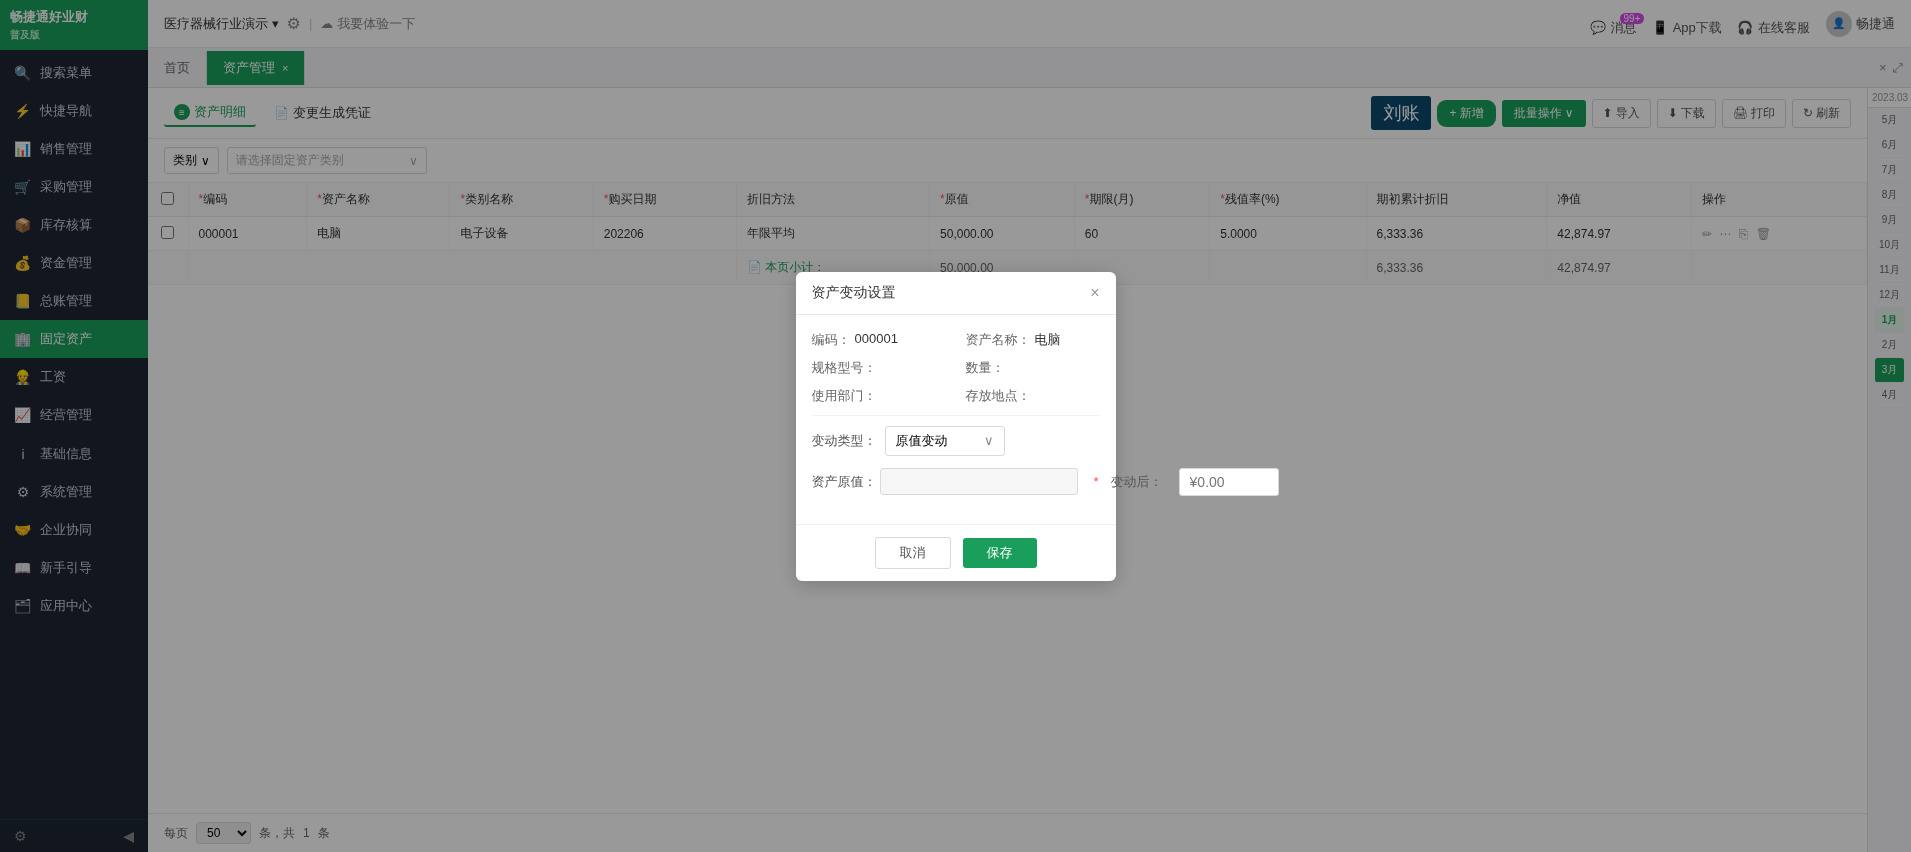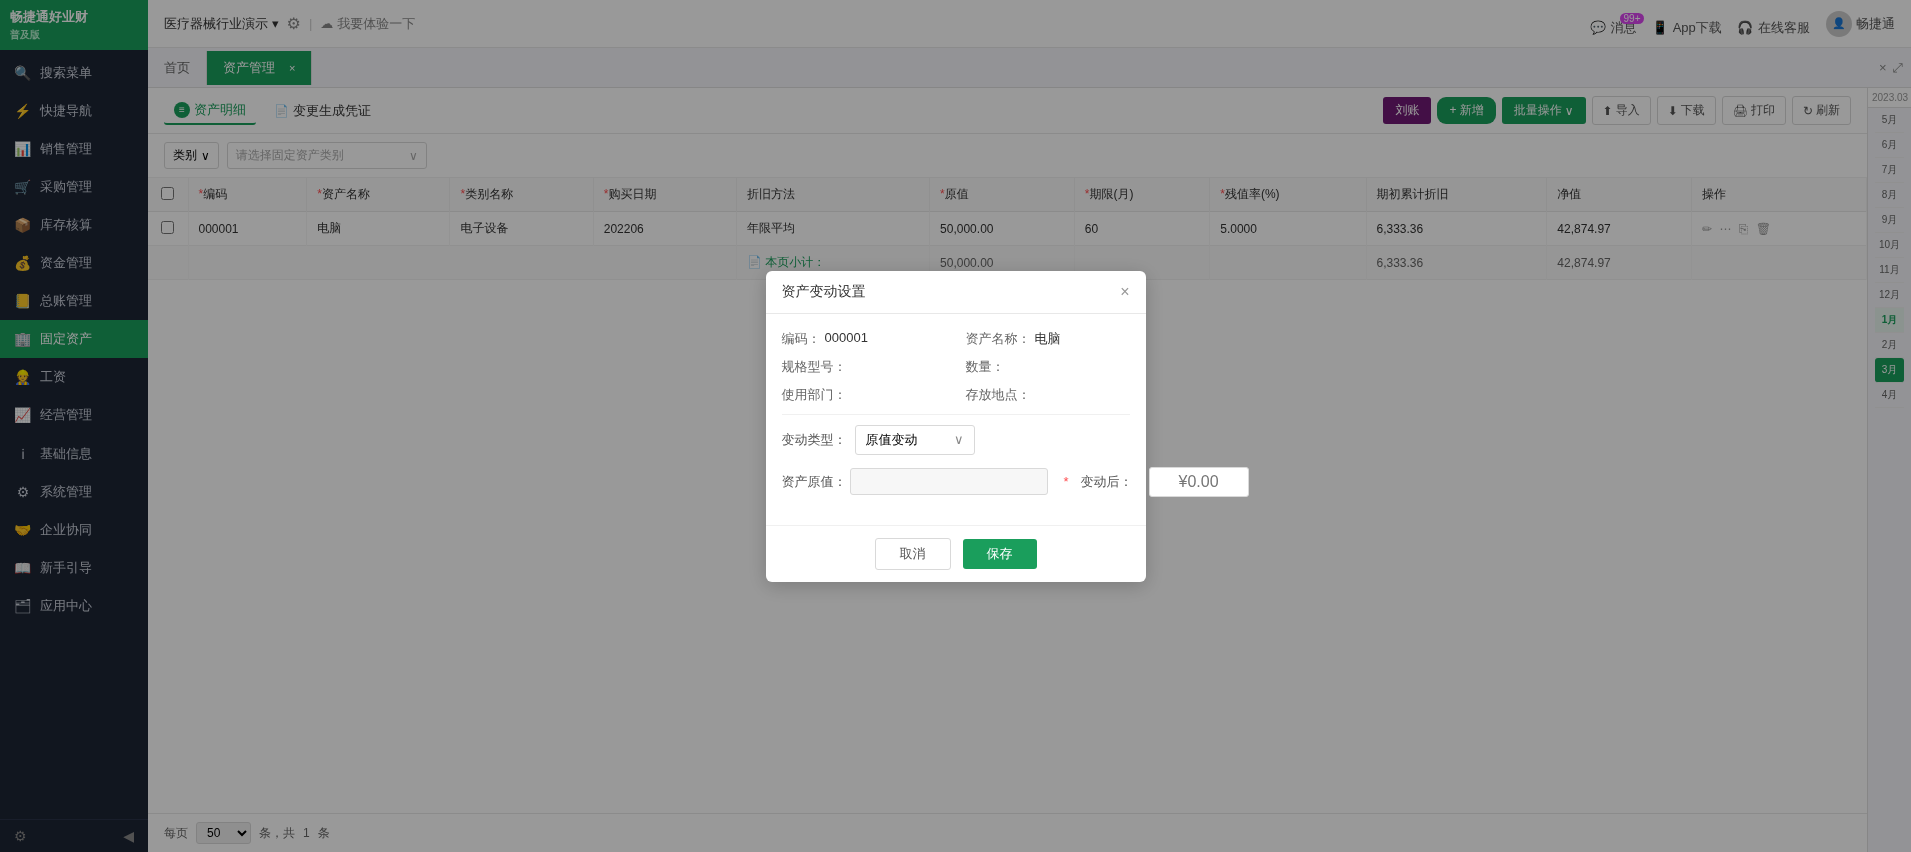--- a/index.html
+++ b/index.html
@@ -143,21 +143,21 @@
       border-bottom: 1px solid #e0e0e0;
       min-height: 40px;
     }
     .tab-item {
       padding: 8px 16px;
       cursor: pointer;
       font-size: 13px;
       color: #666;
       display: flex;
       align-items: center;
-      gap: 14px;
+      gap: 7px;
       border-right: 1px solid #e0e0e0;
     }
     .tab-item.active {
       background: #1a9e5c;
       color: white;
     }
     .tab-home {
       padding: 8px 16px;
       color: #666;
       font-size: 13px;
@@ -228,27 +228,27 @@
       color: white;
       font-size: 10px;
     }
     .toolbar-right {
       margin-left: auto;
       display: flex;
       align-items: center;
       gap: 6px;
     }
     .btn-ledger {
-      background: #701a75;
+      background: #0c4a6e;
       color: white;
       border: none;
       padding: 5px 12px;
       border-radius: 3px;
       cursor: pointer;
-      font-size: 12px;
+      font-size: 18px;
     }
     .btn-new {
       background: #1a9e5c;
       color: white;
       border: none;
       padding: 5px 12px;
       border-radius: 9px;
       cursor: pointer;
       font-size: 12px;
       display: flex;
@@ -413,21 +413,21 @@
       top: 0; left: 0; right: 0; bottom: 0;
       background: rgba(0,0,0,0.4);
       display: flex;
       align-items: center;
       justify-content: center;
       z-index: 1000;
     }
     .modal {
       background: white;
       border-radius: 6px;
-      width: 380px;
+      width: 320px;
       box-shadow: 0 4px 20px rgba(0,0,0,0.2);
     }
     .modal-header {
       padding: 12px 16px;
       border-bottom: 1px solid #e8e8e8;
       display: flex;
       align-items: center;
       justify-content: space-between;
     }
     .modal-title {
@@ -486,25 +486,24 @@
       border-radius: 3px;
       padding: 5px 10px;
       font-size: 13px;
       background: white;
       color: #333;
     }
     .form-input-after {
       border: 1px solid #d9d9d9;
       border-radius: 3px;
       padding: 5px 10px;
-      font-size: 16px;
+      font-size: 14px;
       background: white;
       color: #aaa;
       min-width: 100px;
-      text-align: center;
     }
     .modal-footer {
       display: flex;
       align-items: center;
       justify-content: center;
       gap: 12px;
       padding: 12px 16px;
       border-top: 1px solid #f0f0f0;
     }
     .btn-cancel {

